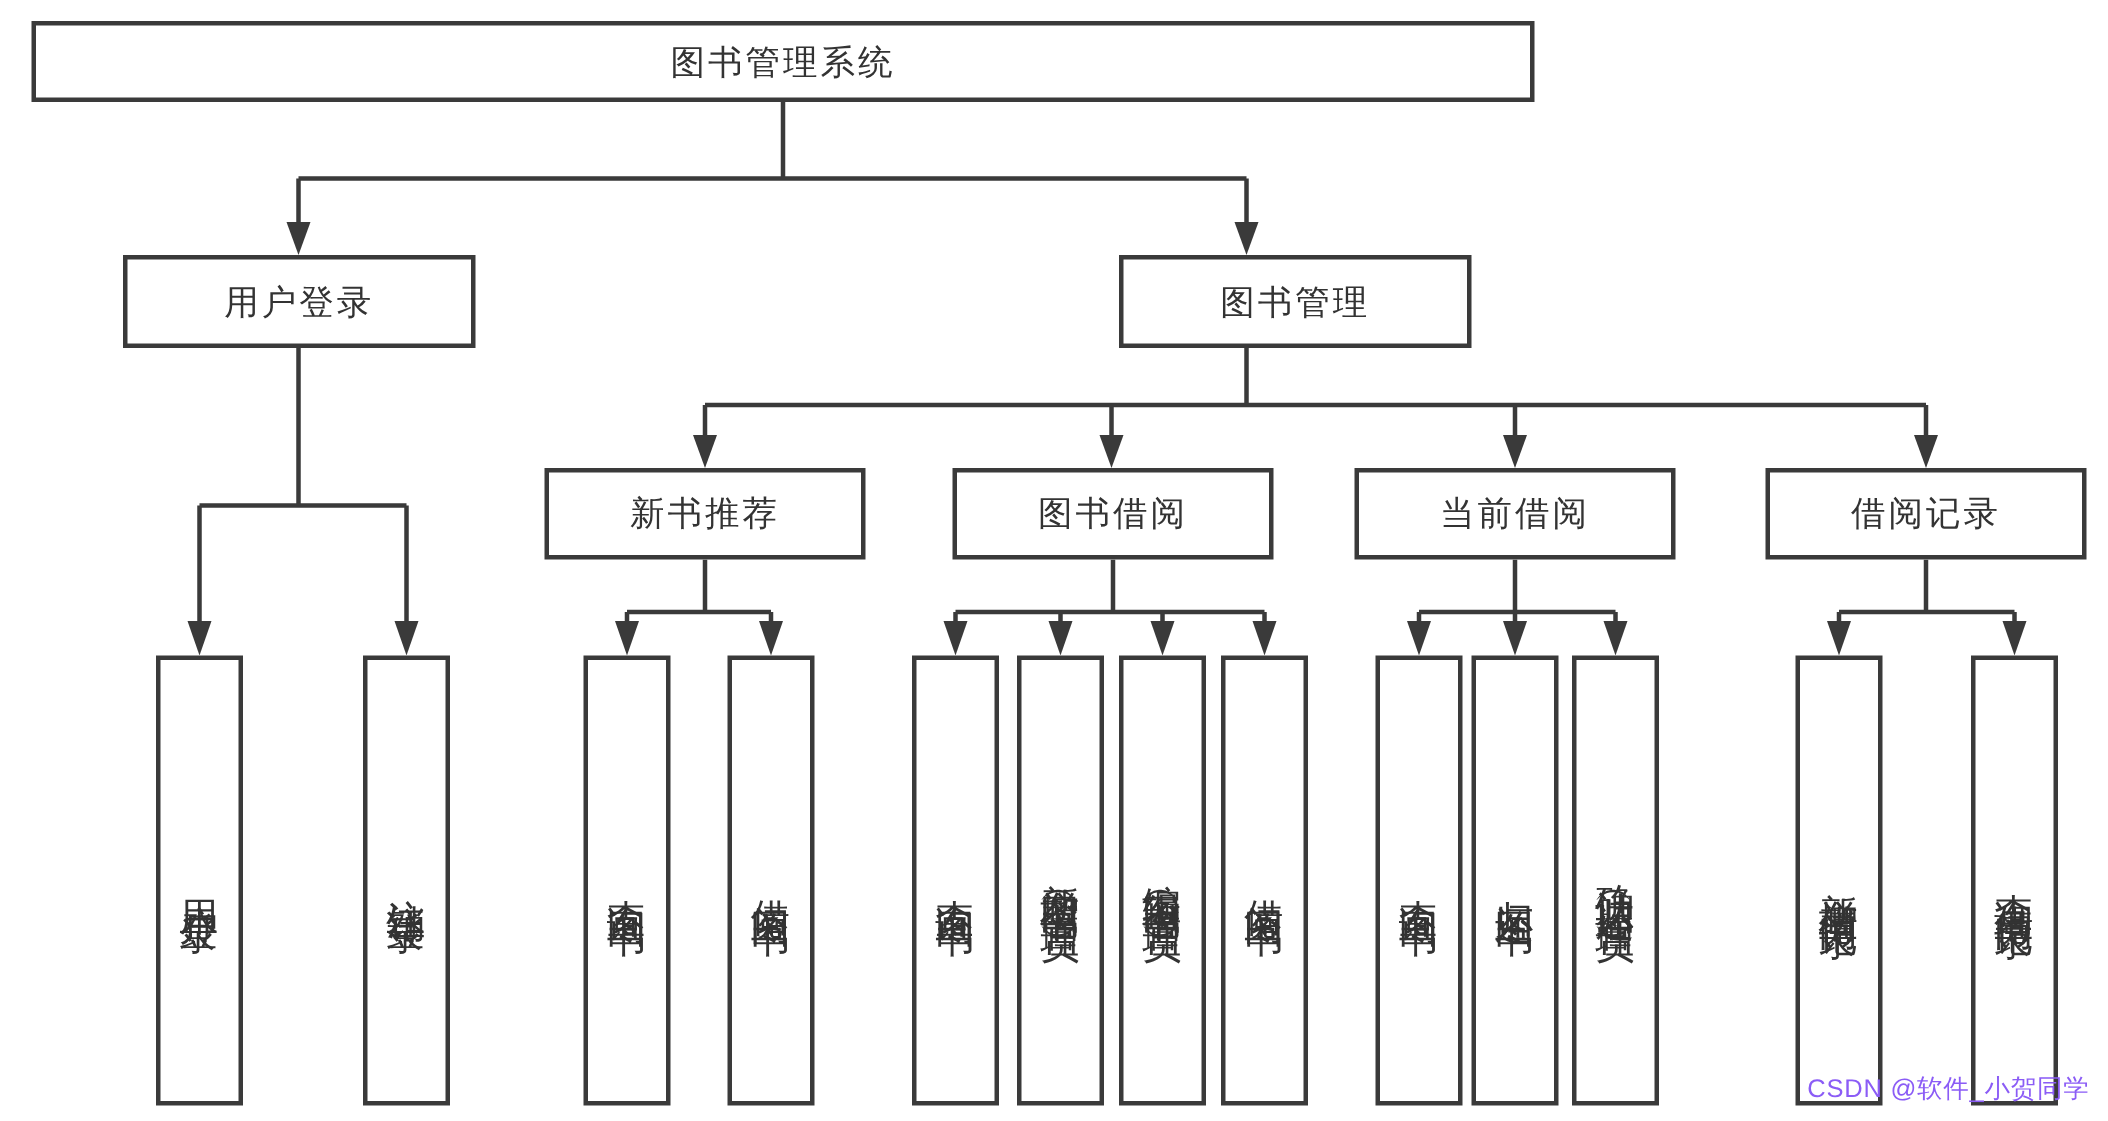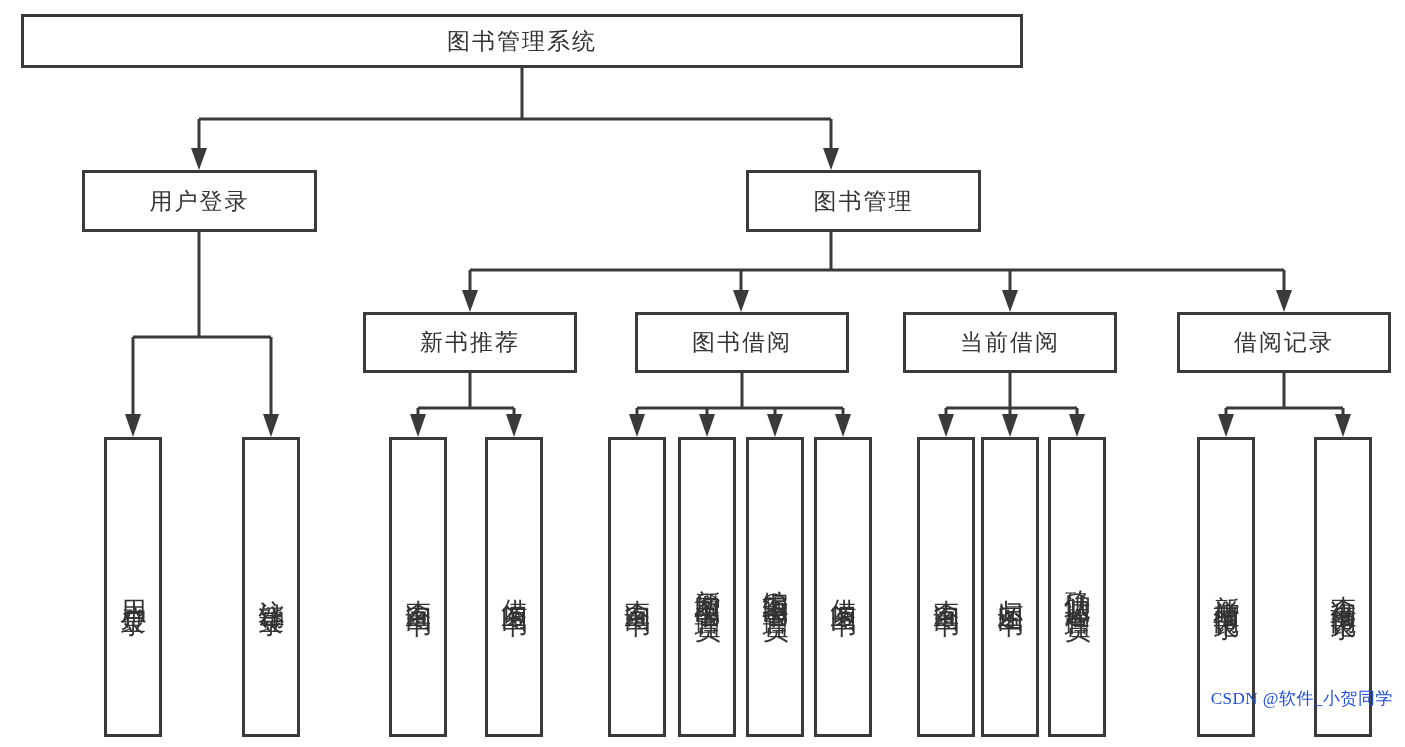--- a/index.html
+++ b/index.html
@@ -1,20 +1,20 @@
 <!DOCTYPE html>
 <html><head>
 <meta charset="utf-8">
 <style>
   html,body{margin:0;padding:0;background:#ffffff;}
   .canvas{
     position:relative;
     width:1405px;height:747px;
     background:#ffffff;
-    font-family:Liberation Serif, serif;
+    font-family:Liberation Sans, sans-serif;
     color:#333333;
     overflow:hidden;
   }
   svg.connectors{position:absolute;left:0;top:0;width:1405px;height:747px;}
   .node{
     position:absolute;
     box-sizing:border-box;
     border:3px solid #3a3a3a;
     background:#ffffff;
     display:flex;align-items:center;justify-content:center;
@@ -28,24 +28,24 @@
   .node.v .lbl{
     writing-mode:vertical-rl;
     text-orientation:mixed;
     font-size:26px;
     line-height:1;
     letter-spacing:4px;
     color:#333333;
   }
   .watermark{
     position:absolute;
-    top:687px;right:12px;
+    top:714px;right:12px;
     font-size:17px;
     letter-spacing:0.5px;
-    color:#1d4ed8;
+    color:#8b5cf6;
     white-space:nowrap;
   }
 </style>
 </head>
 <body>
 
 <div class="canvas">
 
   <svg class="connectors" viewBox="0 0 1405 747" xmlns="http://www.w3.org/2000/svg">
     <path d="M522 68 V119 M199 119 H831 M199 119 V150 M831 119 V150

